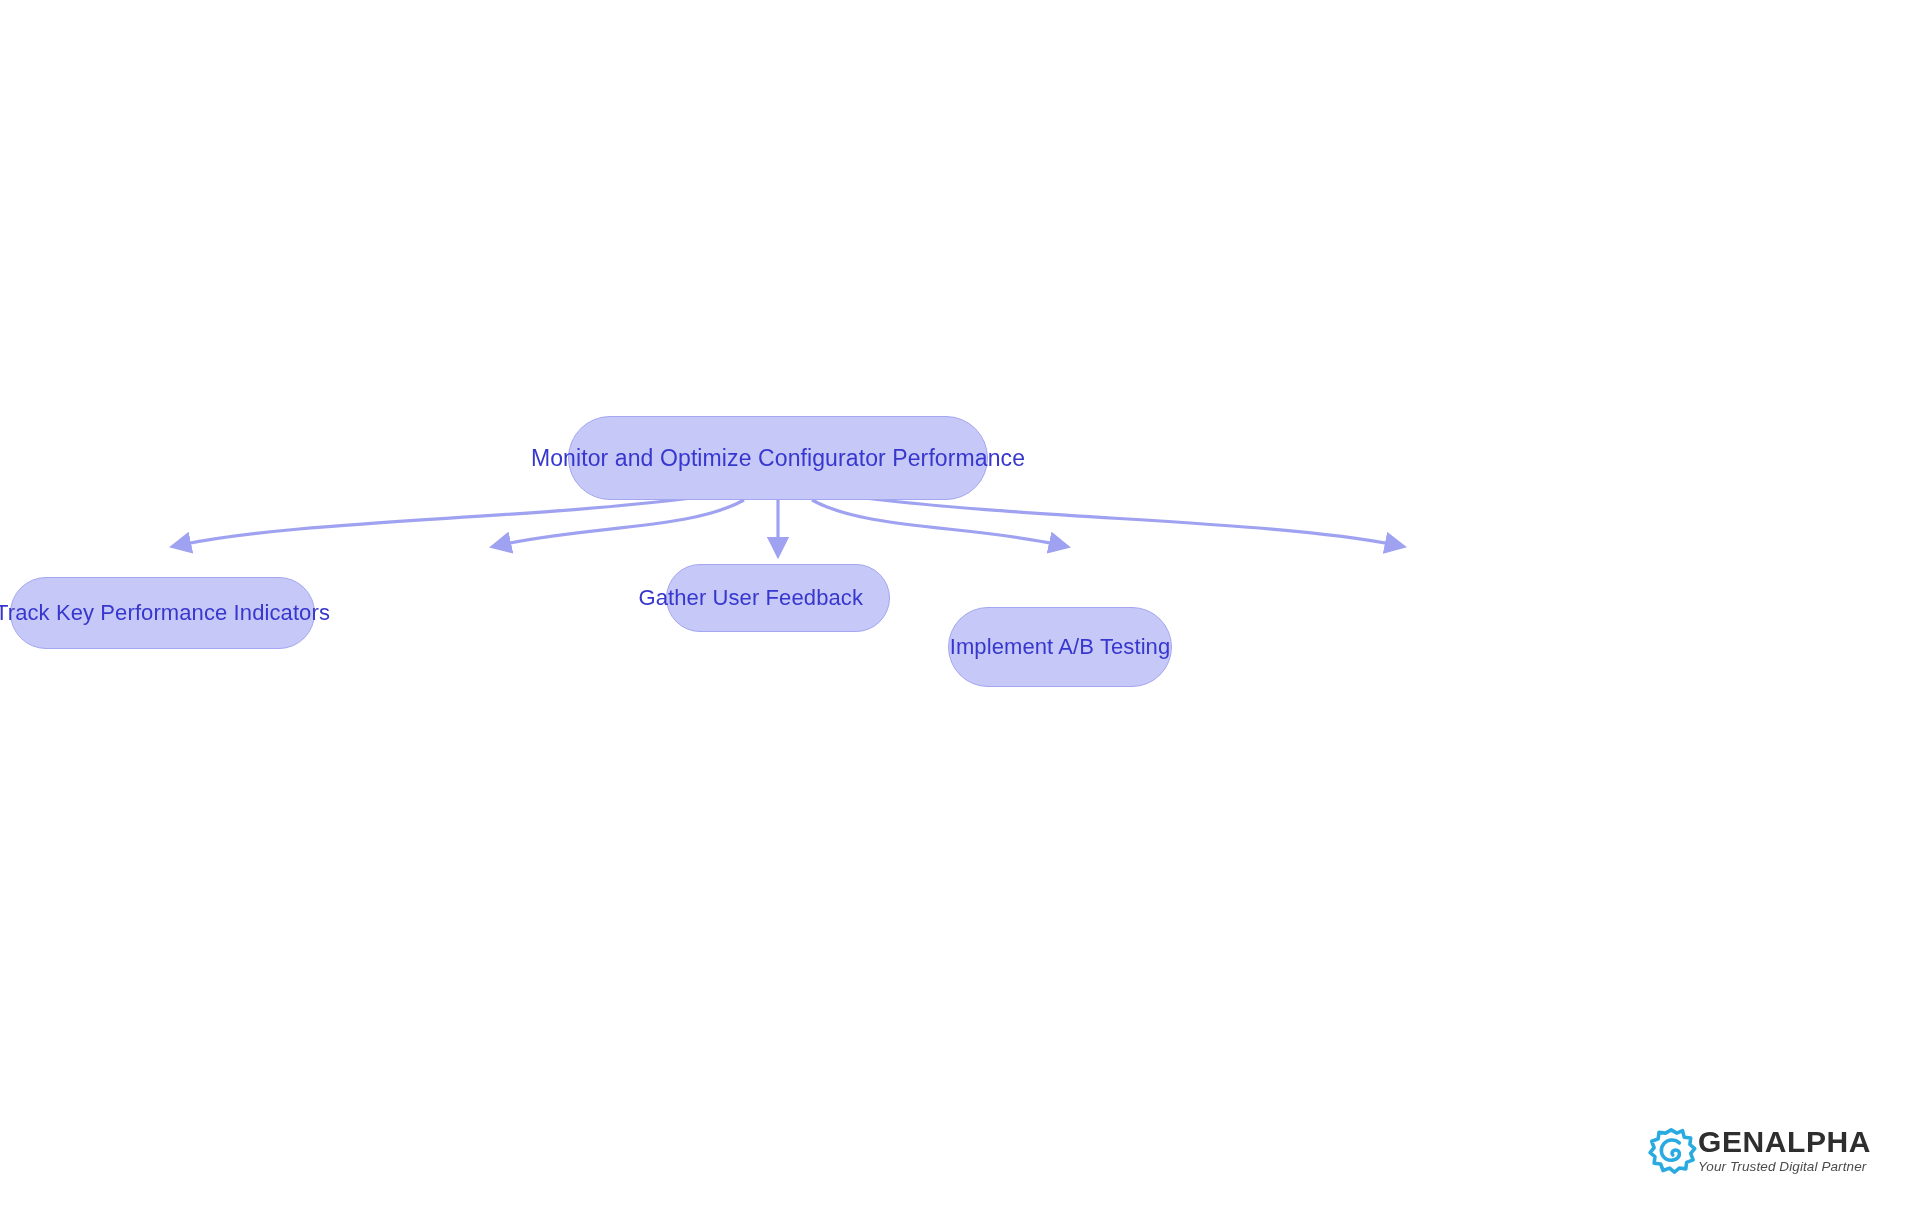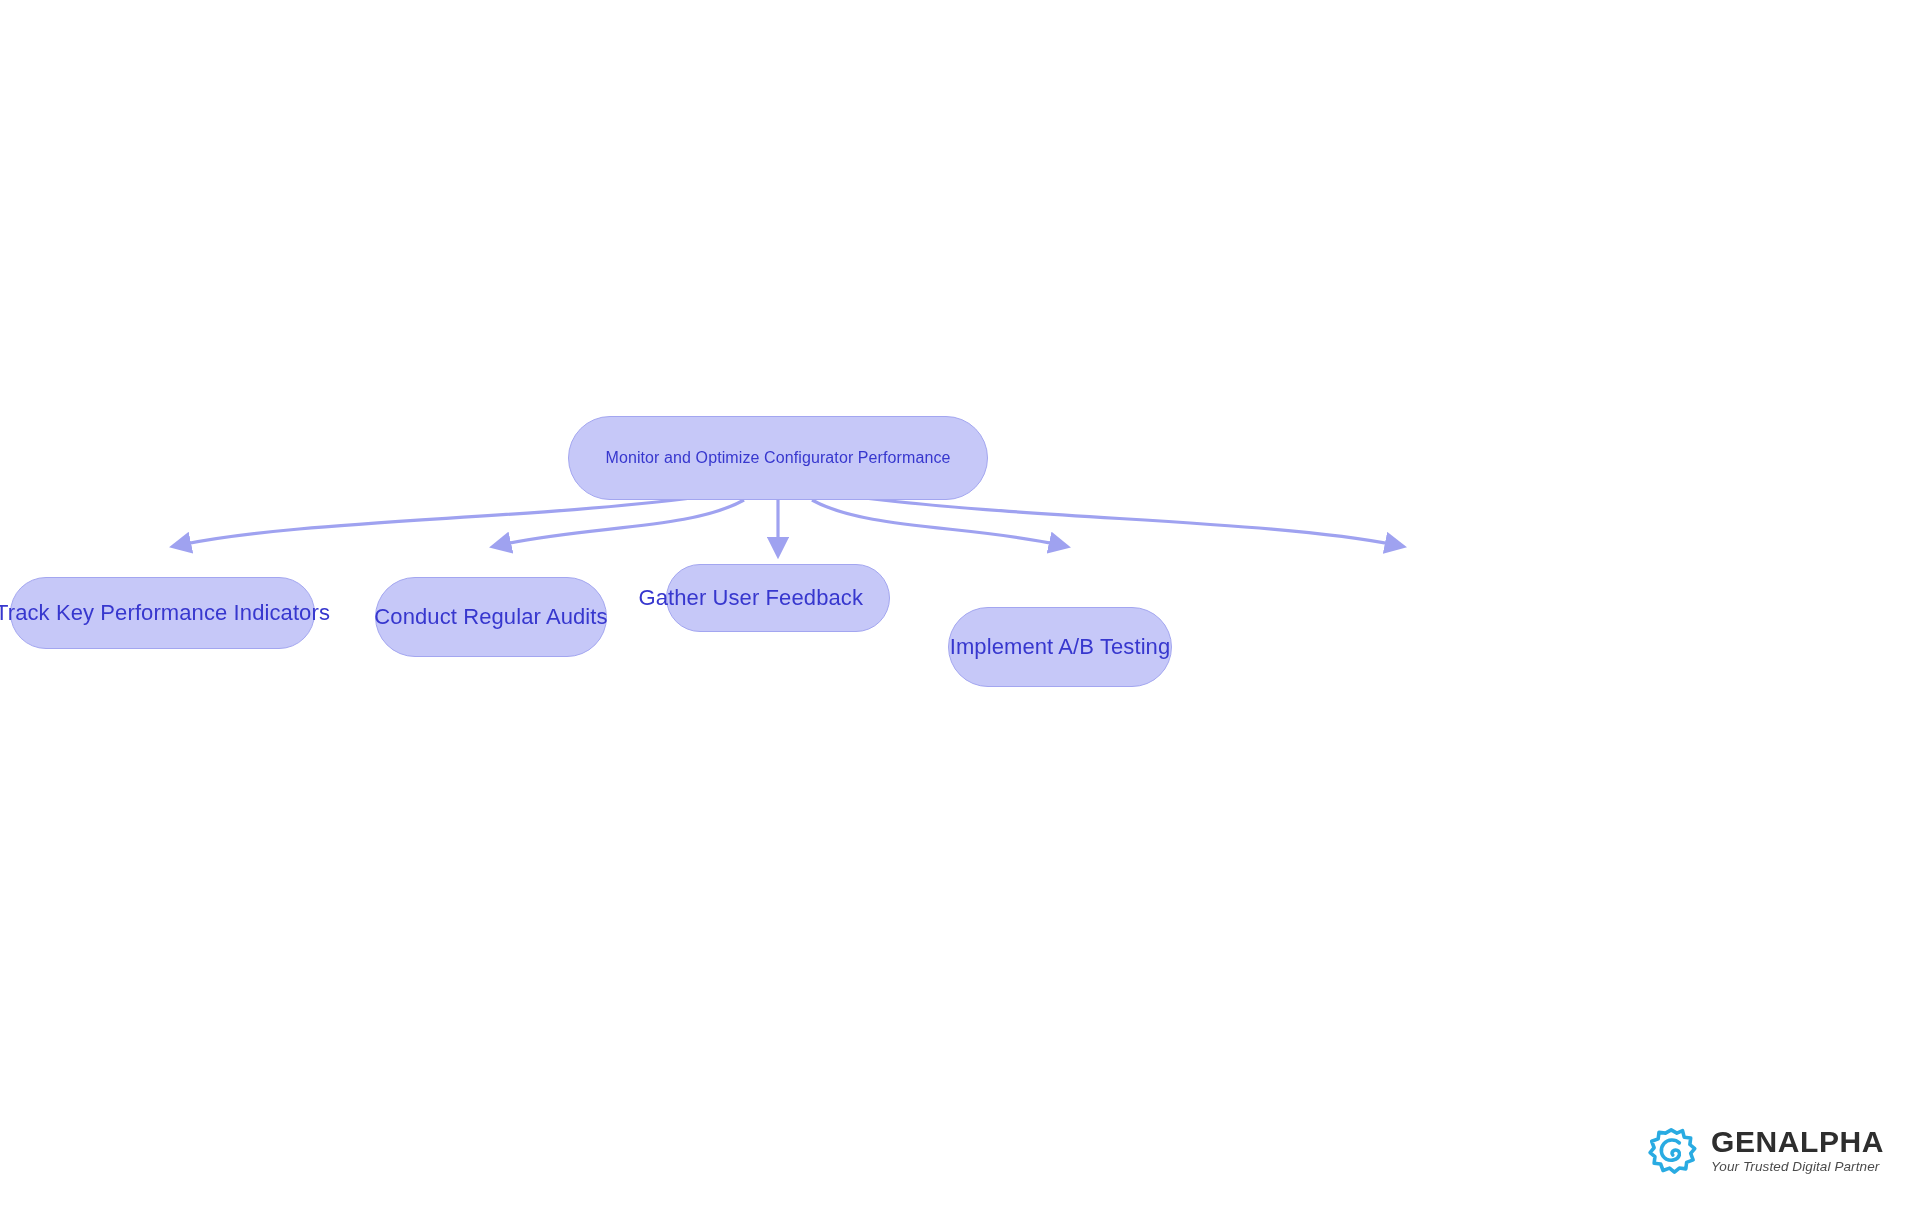--- a/index.html
+++ b/index.html
@@ -55,21 +55,21 @@
     font-weight: 400;
   }
 
   #node-root {
     left: 568px;
     top: 416px;
     width: 420px;
     height: 84px;
     border-radius: 42px;
   }
-  #node-root .node-label { font-size: 16px; }
+  #node-root .node-label { font-size: 23px; }
 
   #node-child-0 {
     left: 10px;
     top: 577px;
     width: 305px;
     height: 72px;
     border-radius: 40px;
   }
   #node-child-1 {
     left: 375px;
@@ -102,21 +102,20 @@
   }
   
   #node-child-4 { width: 328px; left: 1231px; }
 
   #brand-logo {
     position: absolute;
     left: 1646px;
     top: 1125px;
     display: flex;
     align-items: center;
-    gap: 13px;
   }
   #brand-gear {
     width: 52px;
     height: 52px;
     flex: 0 0 auto;
   }
   #brand-text {
     display: flex;
     flex-direction: column;
     justify-content: center;
@@ -161,23 +160,20 @@
   </svg>
 
   <div class="node" id="node-root">
     <span class="node-label">Monitor and Optimize Configurator Performance</span>
   </div>
 
   <div class="node" id="node-child-0">
     <span class="node-label">Track Key Performance Indicators</span>
   </div>
 
-  <div class="node" id="node-child-1">
-    <span class="node-label">Conduct Regular Audits</span>
-  </div>
 
   <div class="node" id="node-child-2">
     <span class="node-label">Gather User Feedback</span>
   </div>
 
   <div class="node" id="node-child-3">
     <span class="node-label">Implement A/B Testing</span>
   </div>
 
 

